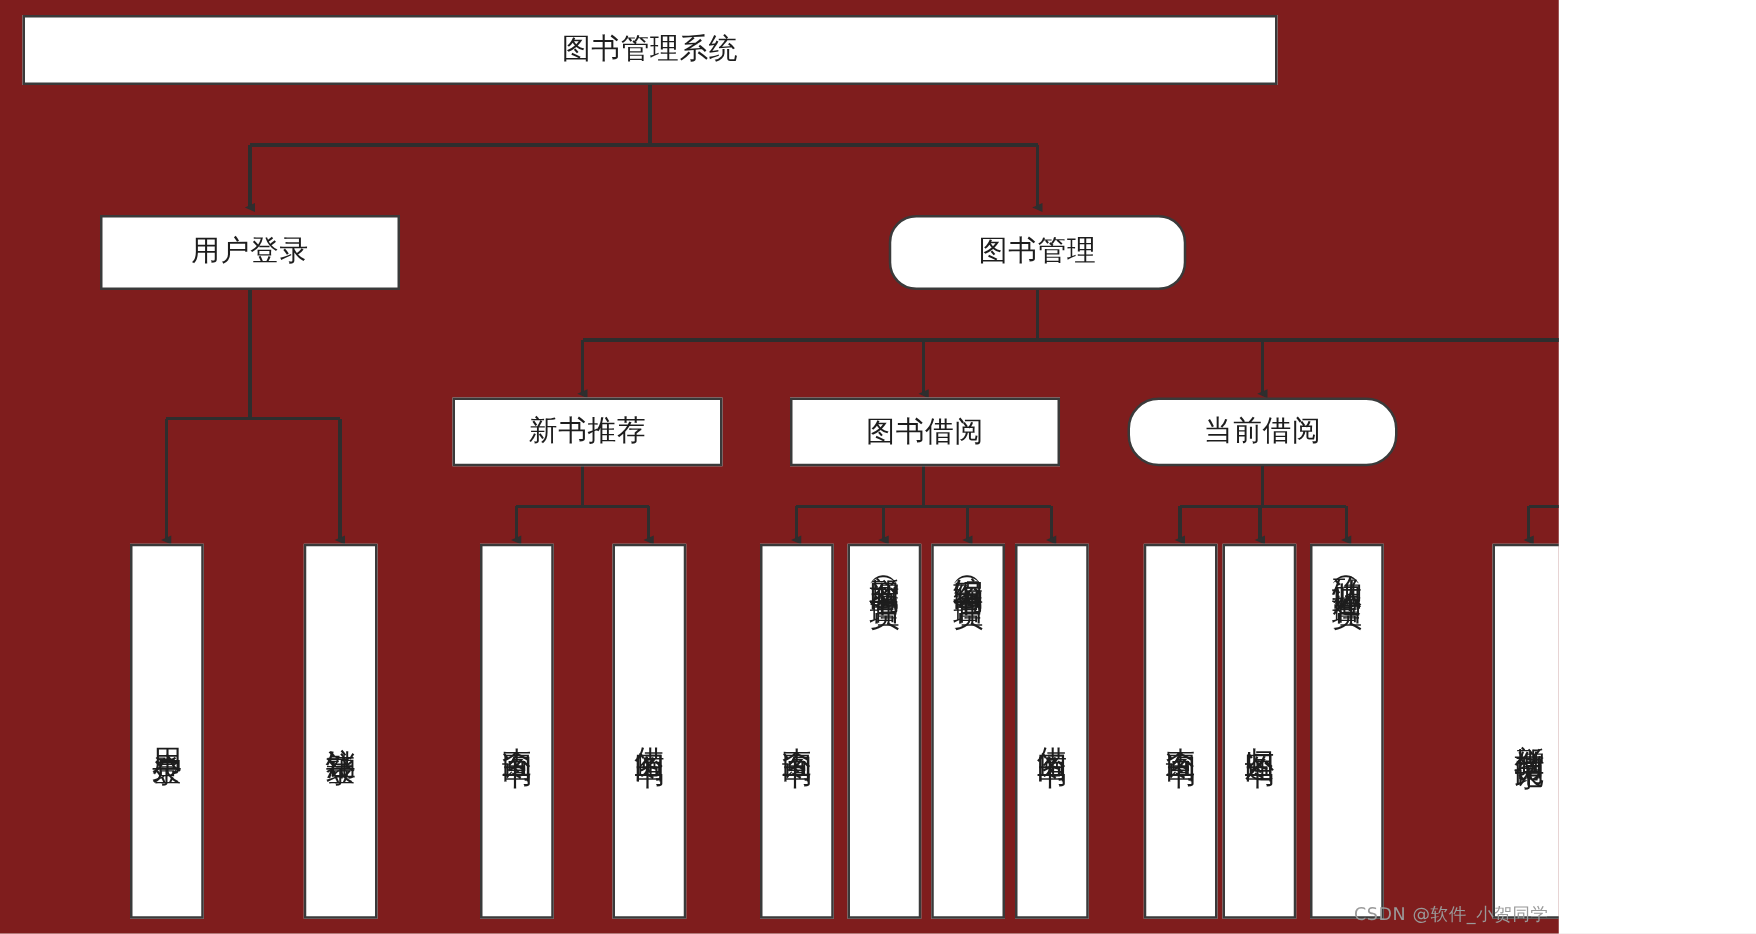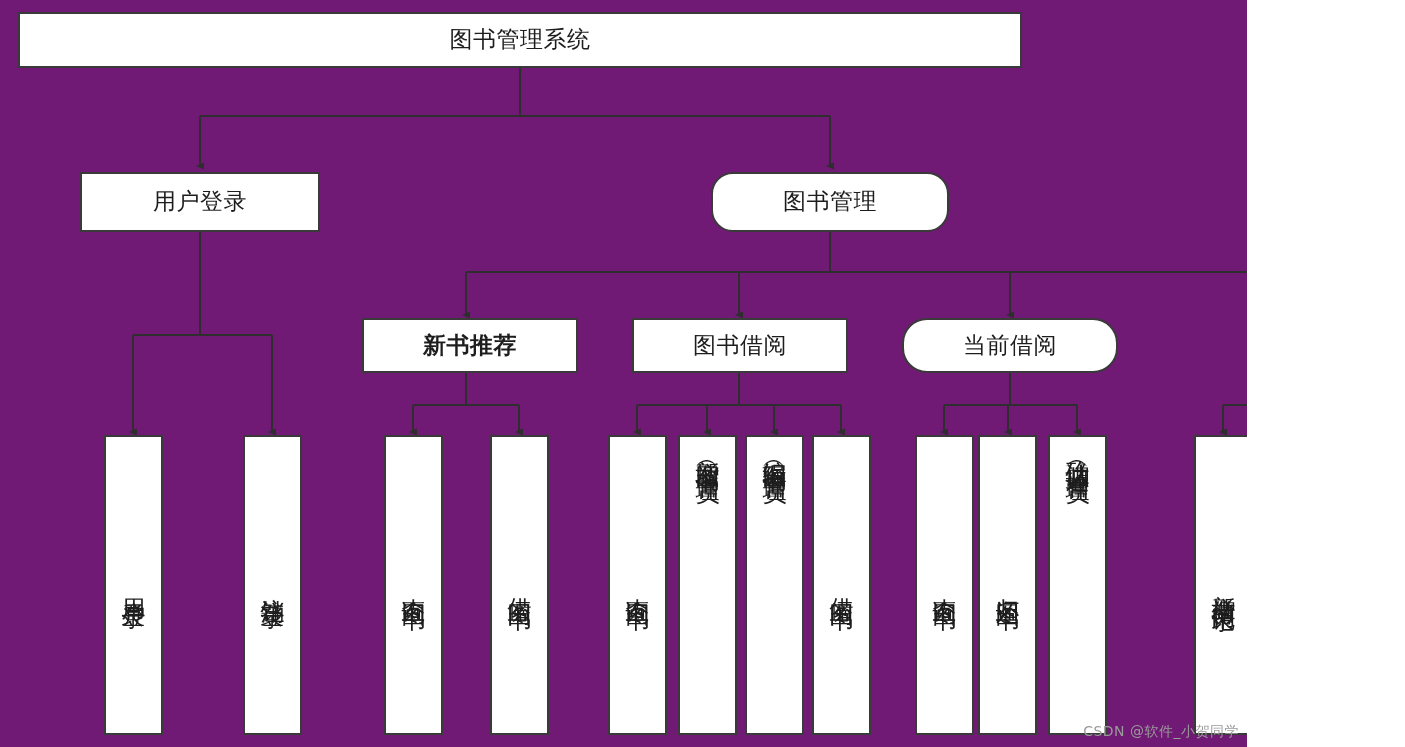--- a/index.html
+++ b/index.html
@@ -8,21 +8,21 @@
     padding: 0;
     background: #ffffff;
   }
   body {
     font-family: "DejaVu Sans", "Liberation Sans", sans-serif;
   }
   #diagram-root {
     position: relative;
     width: 1247px;
     height: 747px;
-    background: #701a75;
+    background: #7f1d1d;
     overflow: hidden;
   }
   #edge-layer {
     position: absolute;
     left: 0;
     top: 0;
     width: 1405px;
     height: 747px;
   }
   .node {
@@ -140,21 +140,21 @@
   </div>
 
   <div class="node" style="left:80px; top:172px; width:240px; height:60px;">
     <span class="node-label">用户登录</span>
   </div>
 
   <div class="node" style="left:711px; top:172px; width:238px; height:60px;border-radius:22px;">
     <span class="node-label">图书管理</span>
   </div>
 
-  <div class="node" style="left:362px; top:318px; width:216px; height:55px;font-weight:bold;">
+  <div class="node" style="left:362px; top:318px; width:216px; height:55px;">
     <span class="node-label">新书推荐</span>
   </div>
 
   <div class="node" style="left:632px; top:318px; width:216px; height:55px;font-family:Liberation Serif, serif;">
     <span class="node-label">图书借阅</span>
   </div>
 
   <div class="node" style="left:902px; top:318px; width:216px; height:55px;border-radius:25px;">
     <span class="node-label">当前借阅</span>
   </div>

